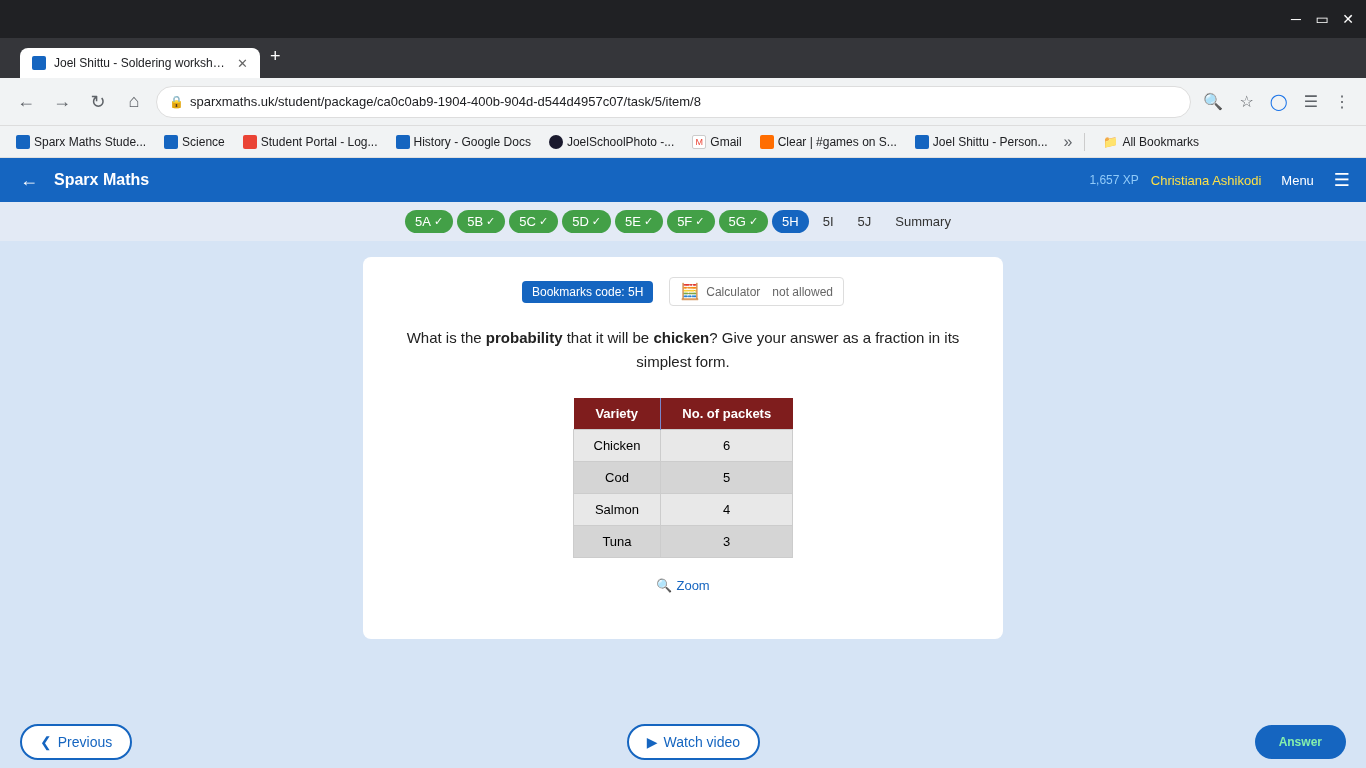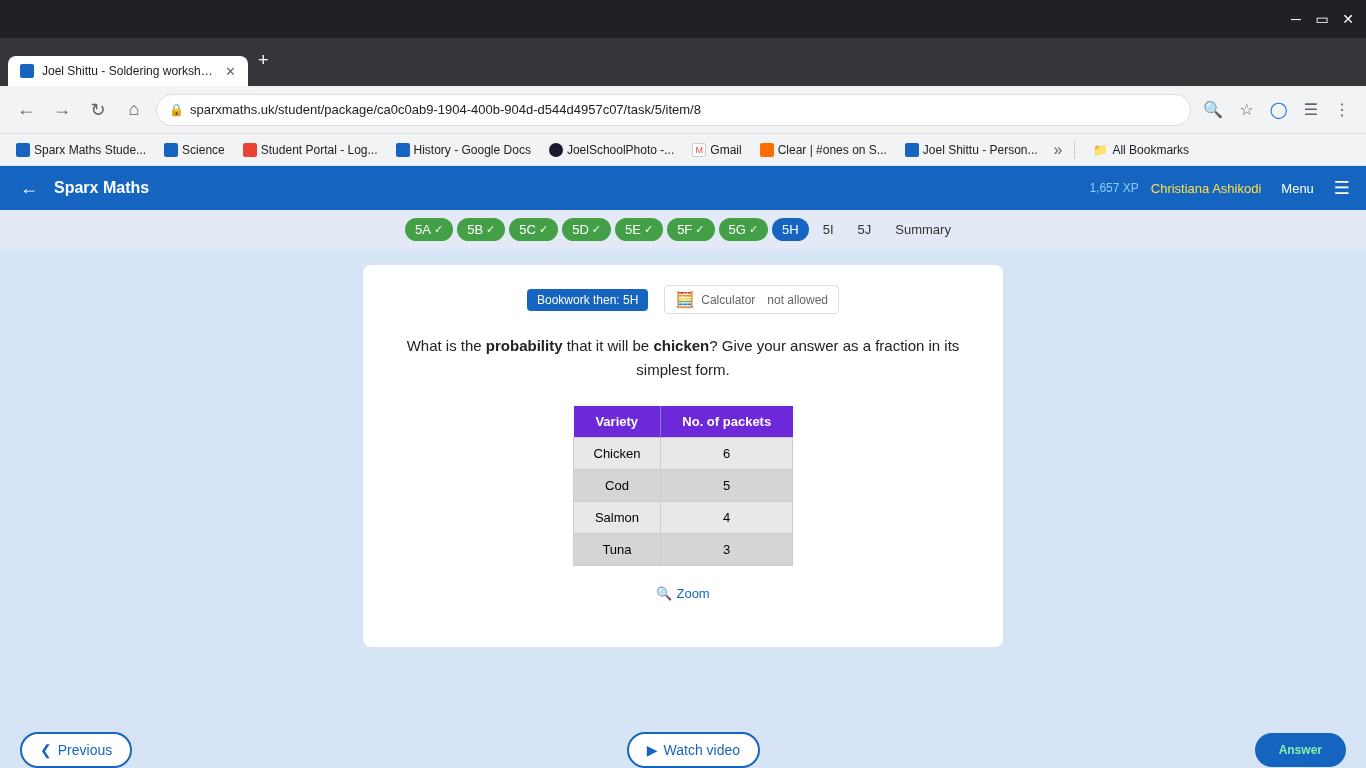--- a/index.html
+++ b/index.html
@@ -22,24 +22,24 @@
     }
     .window-btn {
       color: #fff;
       font-size: 14px;
       width: 20px;
       text-align: center;
       cursor: pointer;
     }
     .tab-bar {
       background: #35363a;
-      height: 48px;
+      height: 40px;
       display: flex;
       align-items: flex-end;
-      padding: 0 8px;
+      padding: 0 20px;
     }
     .browser-tab {
       background: #fff;
       border-radius: 8px 8px 0 0;
       height: 30px;
       display: flex;
       align-items: center;
       padding: 0 12px;
       gap: 8px;
       min-width: 200px;
@@ -274,21 +274,21 @@
     }
     .question-text .bold { font-weight: bold; }
 
     
     .data-table {
       margin: 0 auto 20px;
       border-collapse: collapse;
       width: 220px;
     }
     .data-table th {
-      background: #6d28d9;
+      background: #7f1d1d;
       color: #fff;
       padding: 8px 16px;
       text-align: center;
       font-size: 13px;
       font-weight: 600;
     }
     .data-table th:first-child { border-right: 1px solid #7986cb; }
     .data-table td {
       padding: 8px 16px;
       text-align: center;
@@ -431,21 +431,21 @@
   <div class="bookmark-item">
     <span class="bk-favicon bk-joel"></span>
     <span>JoelSchoolPhoto -...</span>
   </div>
   <div class="bookmark-item">
     <span class="bk-favicon" style="background:#fff;border:1px solid #ccc;font-size:9px;display:flex;align-items:center;justify-content:center;color:#ea4335;">M</span>
     <span>Gmail</span>
   </div>
   <div class="bookmark-item">
     <span class="bk-favicon bk-clear"></span>
-    <span>Clear | #ones on S...</span>
+    <span>Clear | #games on S...</span>
   </div>
   <div class="bookmark-item">
     <span class="bk-favicon bk-joelper"></span>
     <span>Joel Shittu - Person...</span>
   </div>
   <span class="bk-more">»</span>
   <span style="width:1px;background:#ccc;height:18px;margin:0 4px;"></span>
   <div class="bk-all bookmark-item">
     <span>📁</span>
     <span>All Bookmarks</span>
@@ -476,21 +476,21 @@
     <div class="prog-tab inactive">5J</div>
     <div class="prog-tab inactive">Summary</div>
   </div>
 
   <div class="content-wrapper">
     <div class="scroll-area">
 
       <div class="question-card">
 
         <div class="card-header">
-          <div class="bookwork-badge">Bookwork then: 5H</div>
+          <div class="bookwork-badge">Bookmarks code: 5H</div>
           <div class="calc-badge">
             <span class="calc-icon">🧮</span>
             <span>Calculator</span>
               <br>
             <span>not allowed</span>
           </div>
         </div>
 
         <div class="question-text">
           <p style="">

